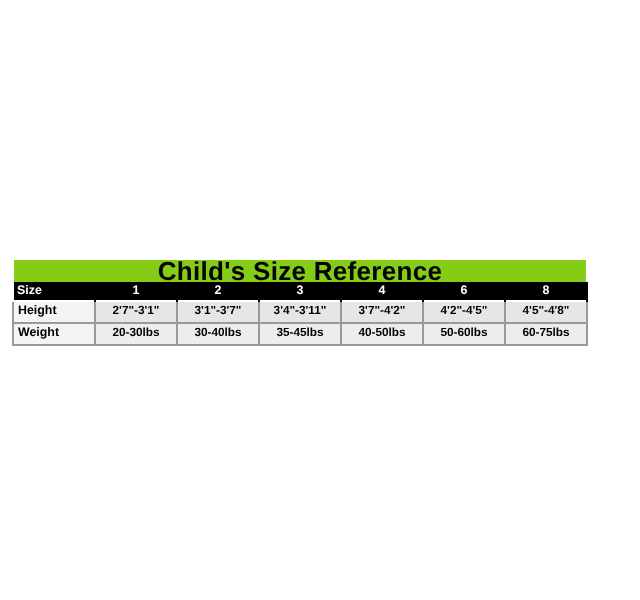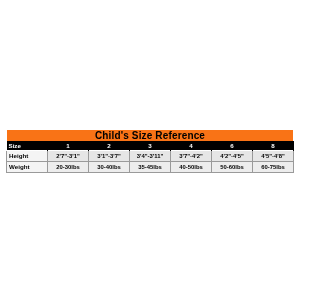--- a/index.html
+++ b/index.html
@@ -30,23 +30,23 @@
   }
 
   table.size-table td,
   table.size-table th {
     padding: 0;
     margin: 0;
   }
 
   
   .title-cell {
-    background: #f97316;
+    background: #84cc16;
     color: #000000;
-    font-size: 10px;
+    font-size: 13px;
     font-weight: bold;
     text-align: center;
     height: 11px;
     line-height: 11px;
     letter-spacing: 0.15px;
     border: 1px solid #ffffff;
     border-bottom: none;
   }
 
   

